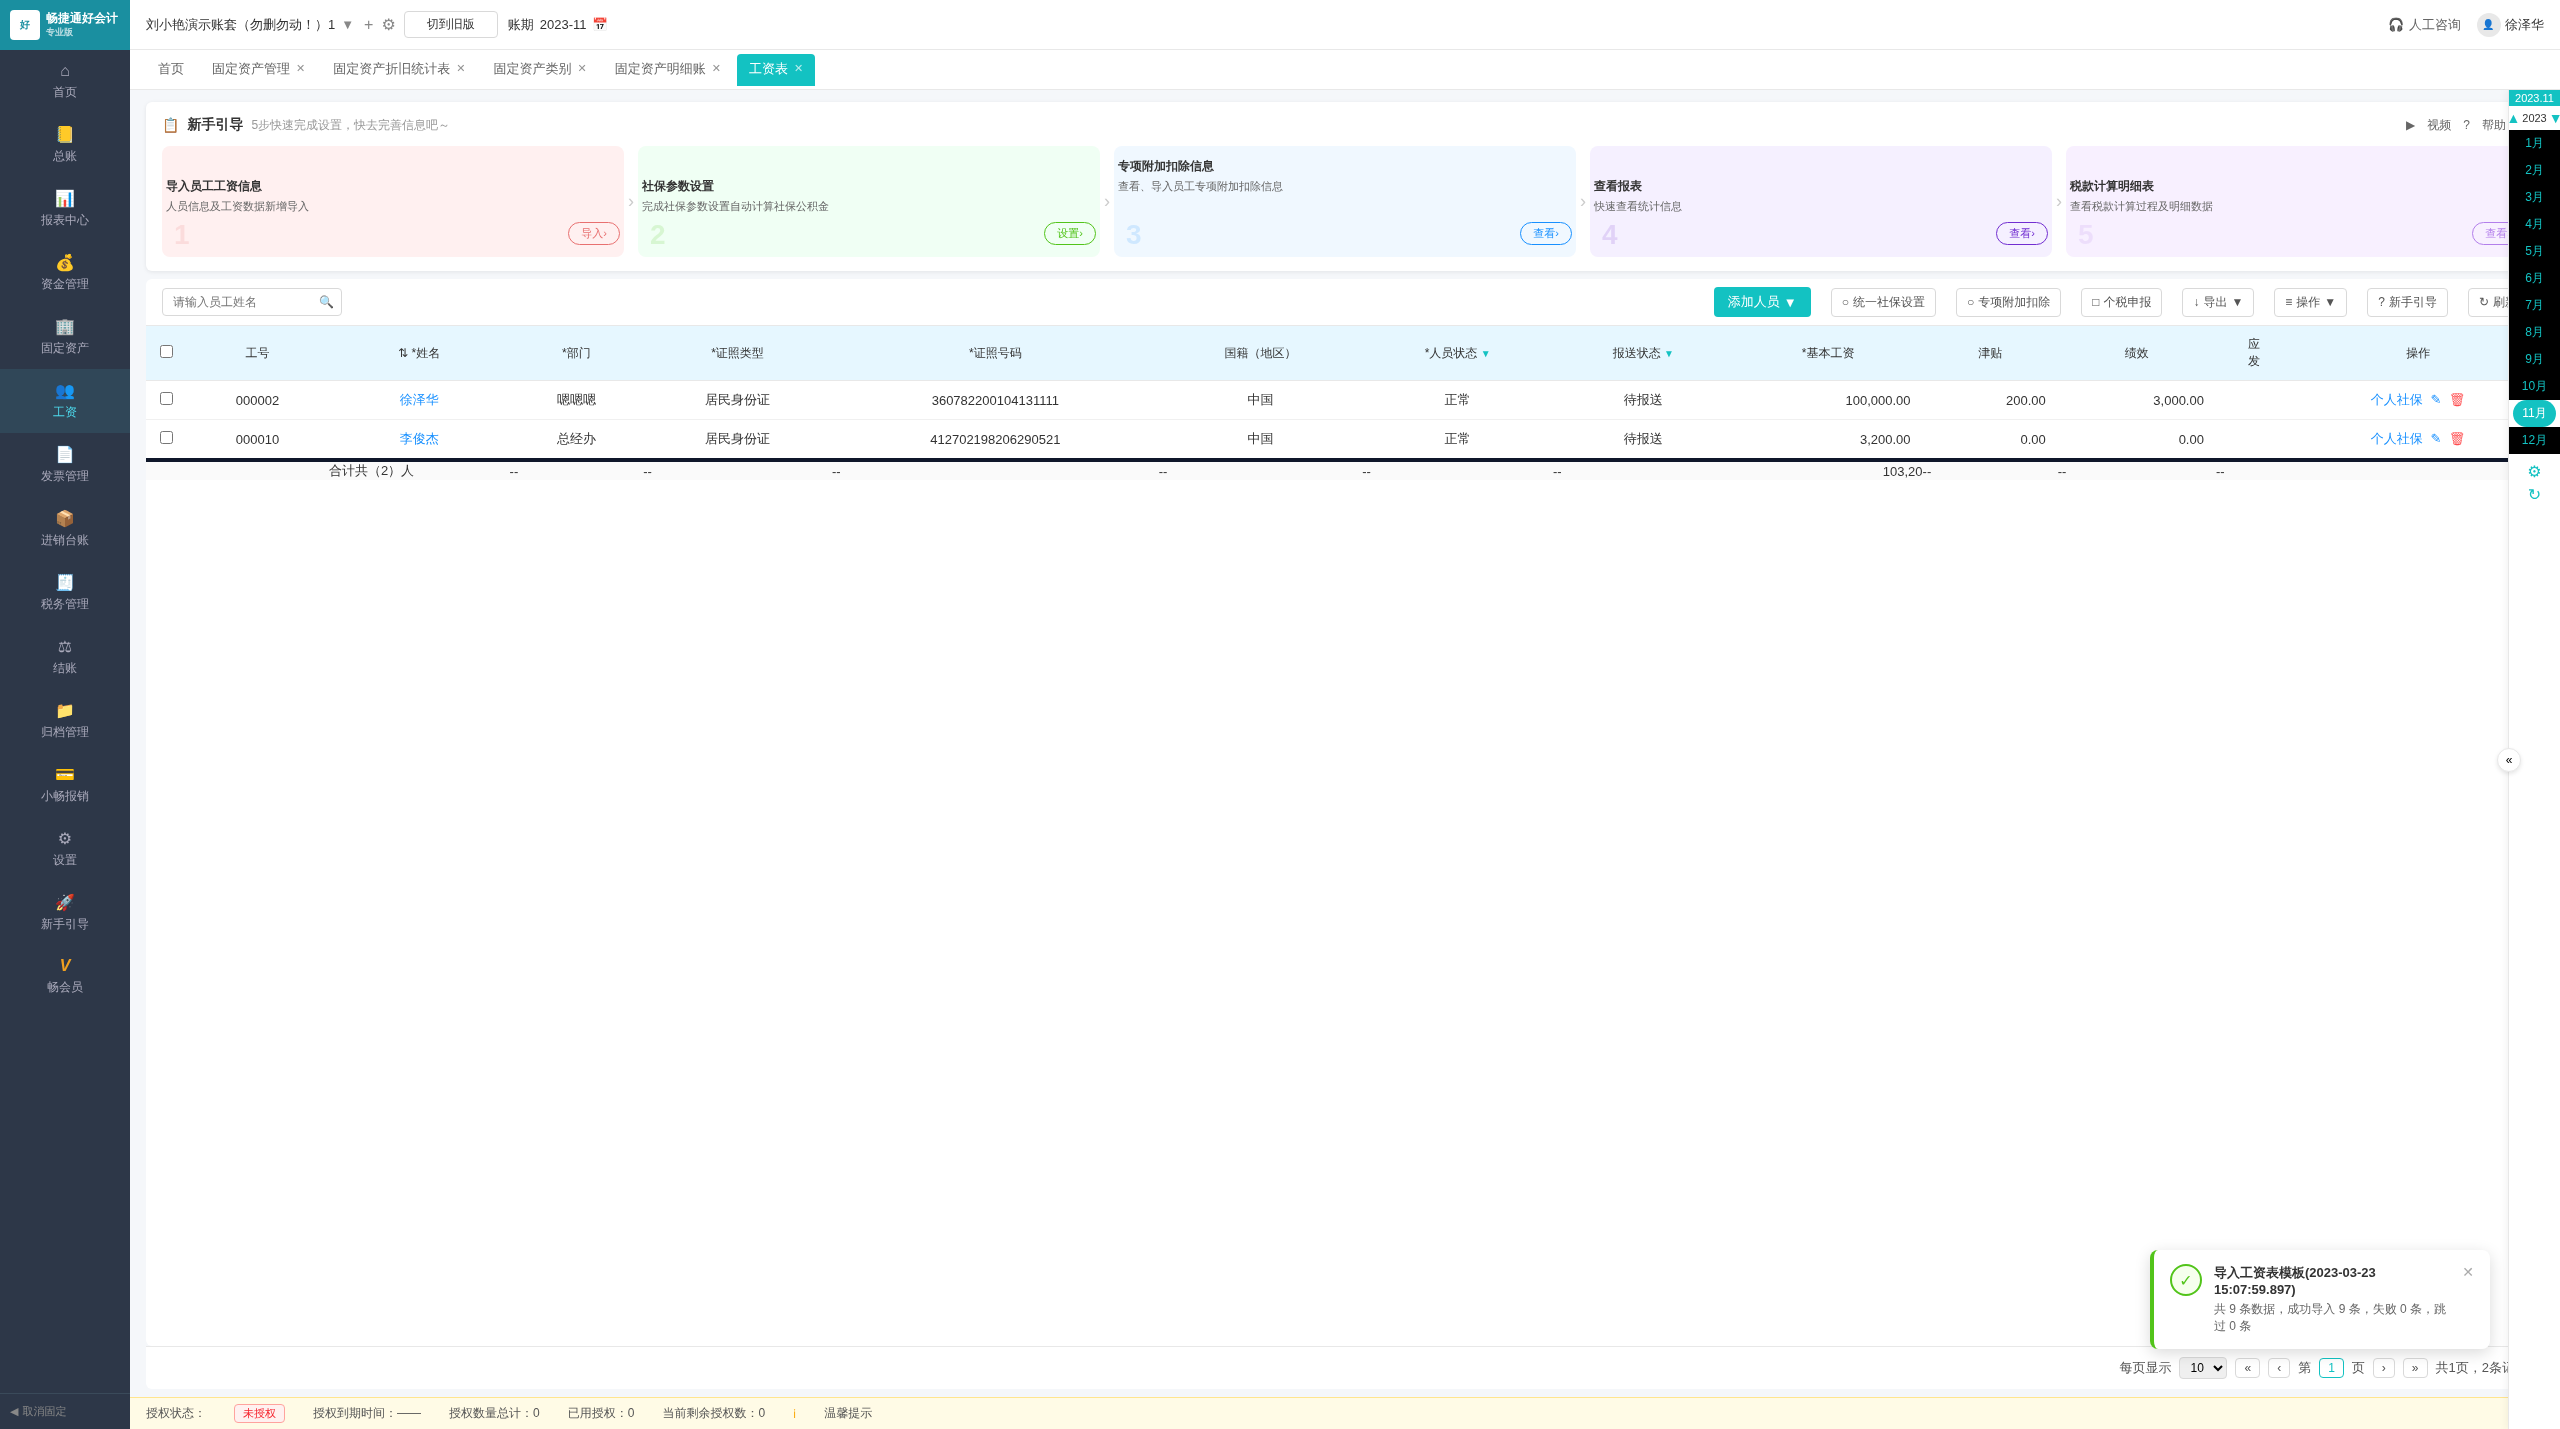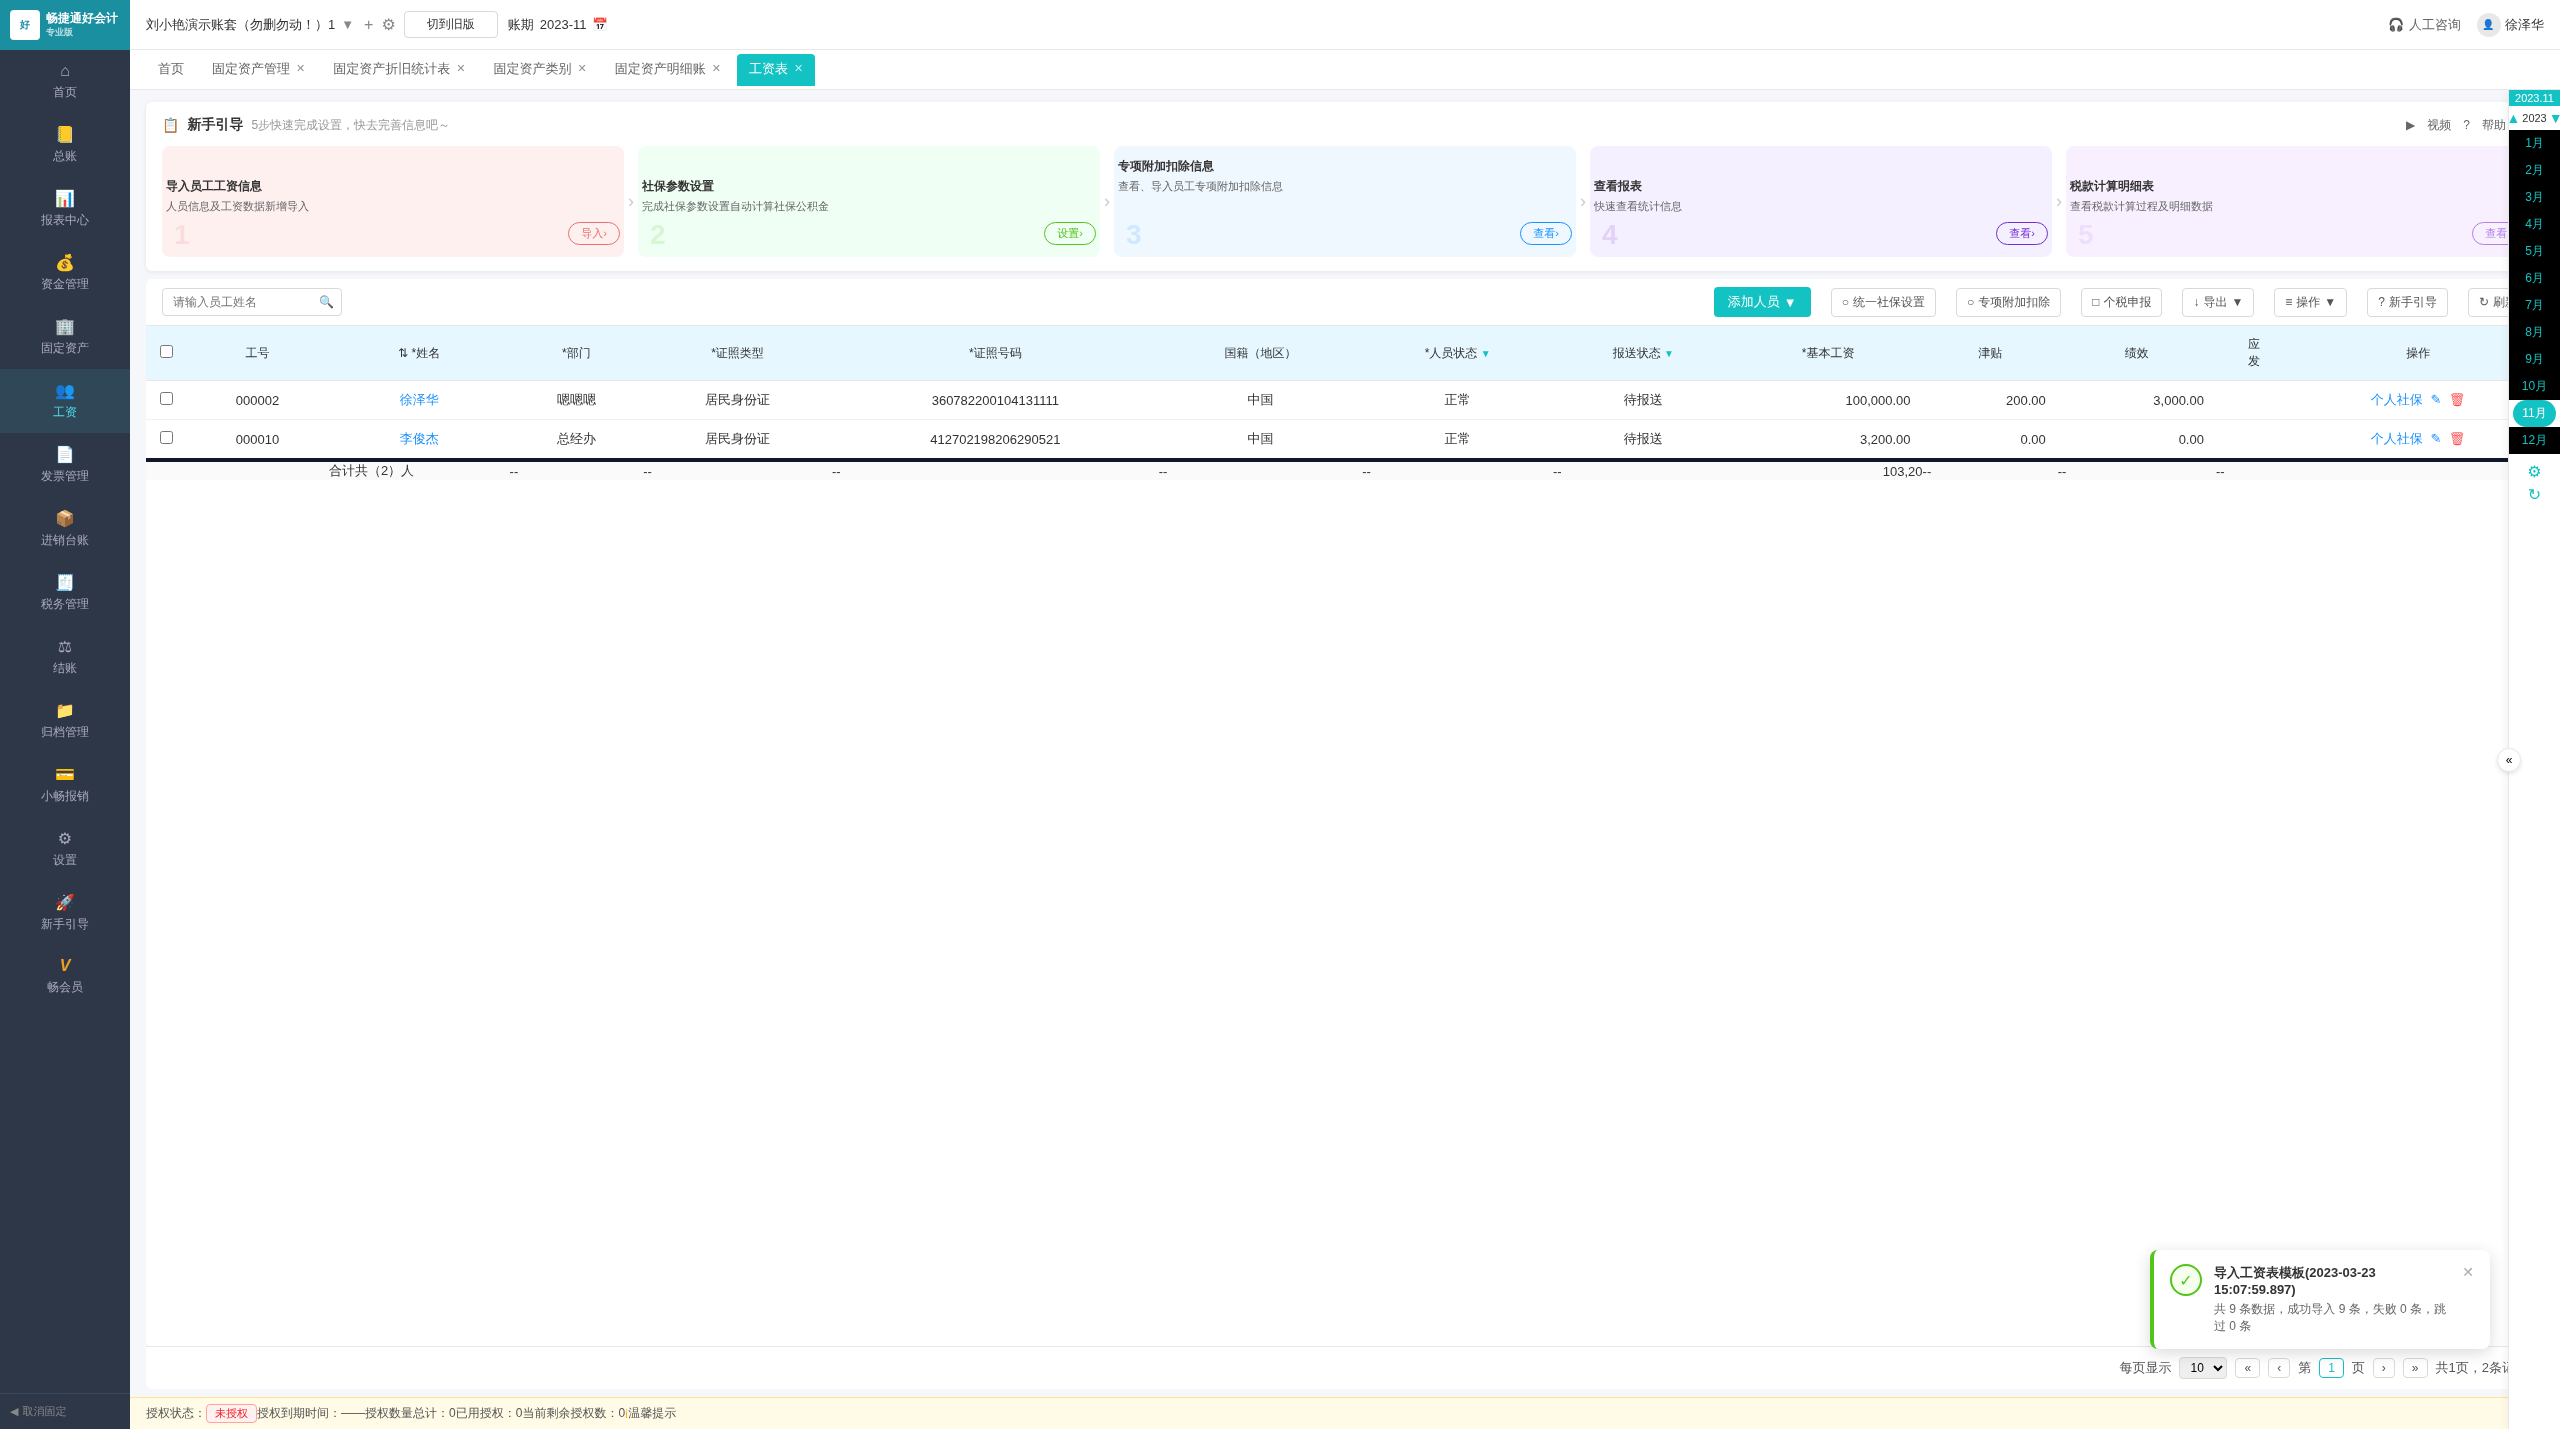--- a/index.html
+++ b/index.html
@@ -375,21 +375,21 @@
       border-radius: 4px;
       padding: 2px 8px;
       color: #13c2c2;
       font-size: 12px;
     }
 
     
     .status-bar {
       display: flex;
       align-items: center;
-      gap: 0;
+      gap: 28px;
       padding: 6px 16px;
       background: #fffbe6;
       font-size: 12px;
       color: #555;
       flex-shrink: 0;
       border-top: 1px solid #ffe58f;
     }
     .status-unauth {
       background: #fff1f0;
       border: 1px solid #ffa39e;

